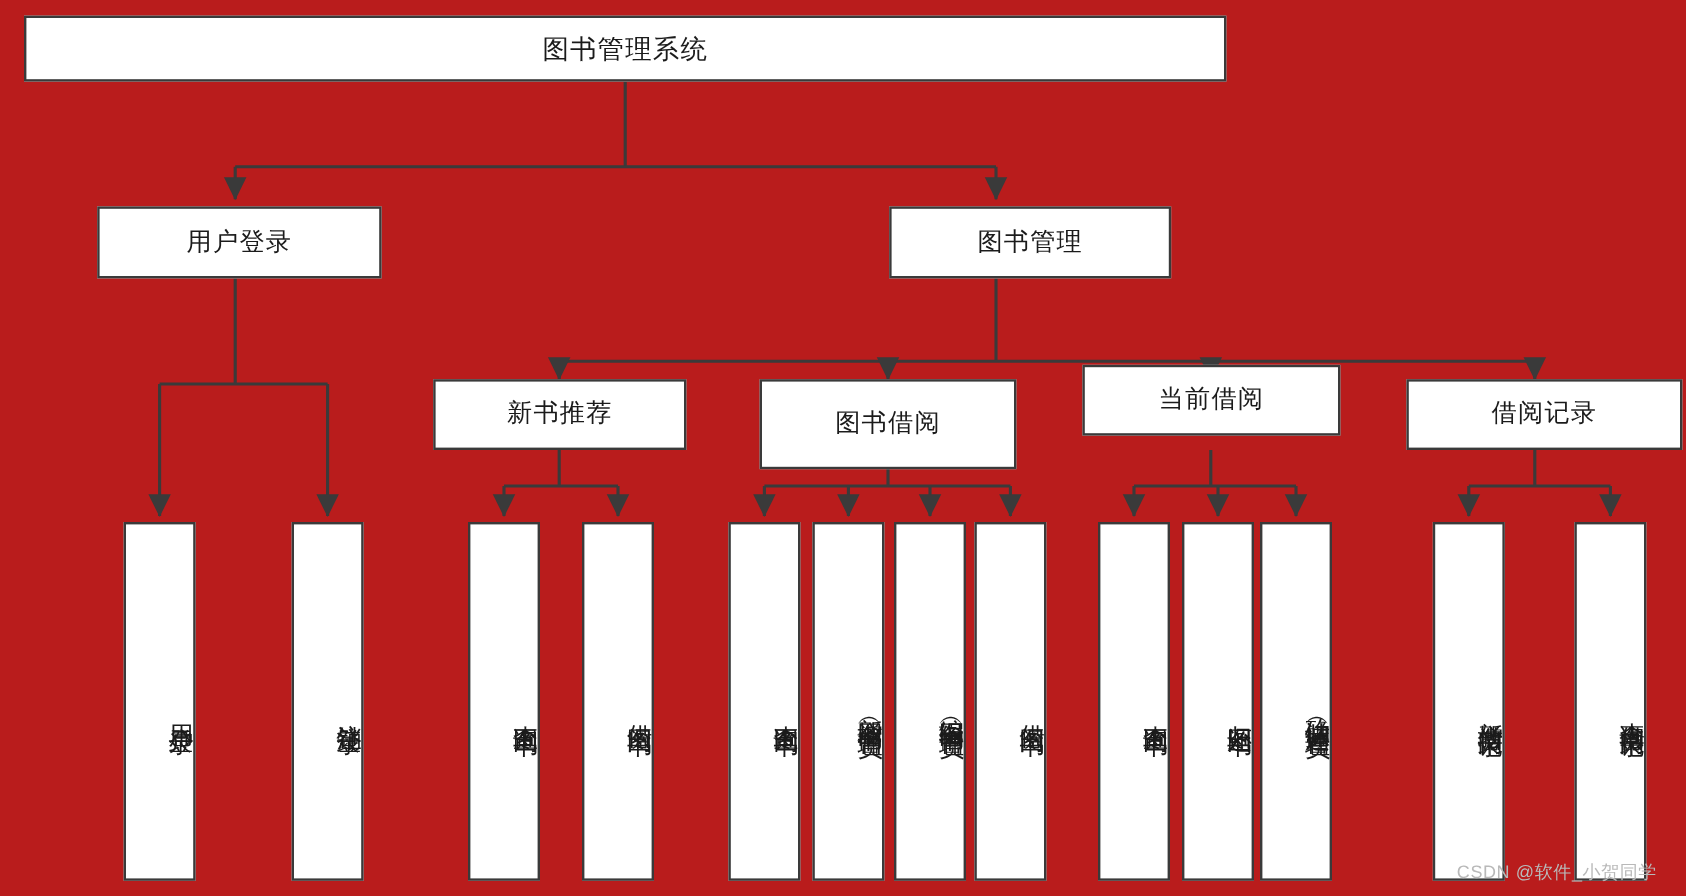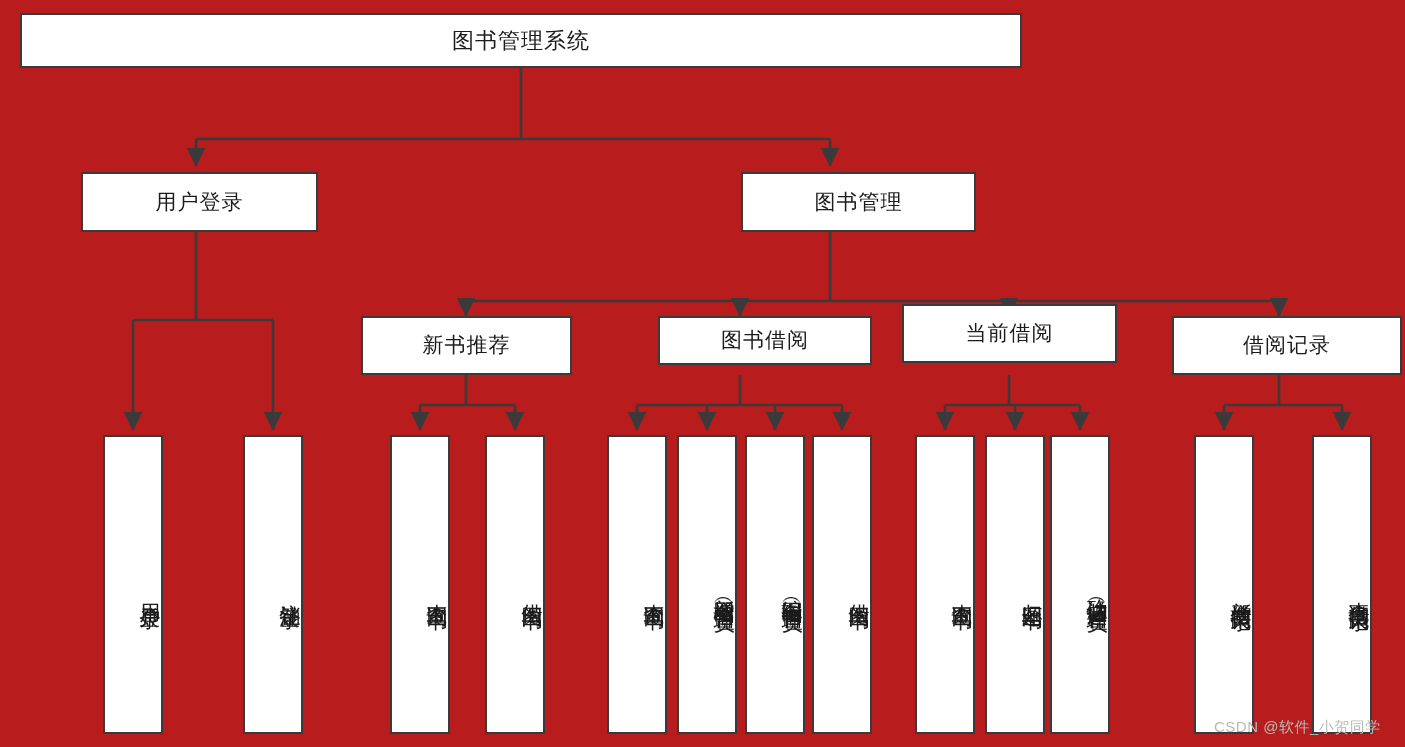--- a/index.html
+++ b/index.html
@@ -126,21 +126,21 @@
   </svg>
 
   <div class="node horiz root" style="left:20px; top:13px; width:1002px; height:55px;">图书管理系统</div>
 
   <div class="node horiz" style="left:81px; top:172px; width:237px; height:60px;">用户登录</div>
 
   <div class="node horiz" style="left:712px; top:172px; width:235px; height:60px;margin-left:29px;">图书管理</div>
 
   <div class="node horiz" style="left:361px; top:316px; width:211px; height:59px;text-align:right;">新书推荐</div>
 
-  <div class="node horiz" style="left:658px; top:316px; width:214px; height:49px;">图书借阅</div>
+  <div class="node horiz" style="left:633px; top:316px; width:214px; height:75px;">图书借阅</div>
 
   <div class="node horiz" style="left:902px; top:304px; width:215px; height:59px;">当前借阅</div>
 
   <div class="node horiz" style="left:1172px; top:316px; width:230px; height:59px;">借阅记录</div>
 
   <div class="node vert" style="left:103px; top:435px; width:60px; height:299px;">
     <span class="vlabel">用户登录</span>
   </div>
 
   <div class="node vert" style="left:243px; top:435px; width:60px; height:299px;">

